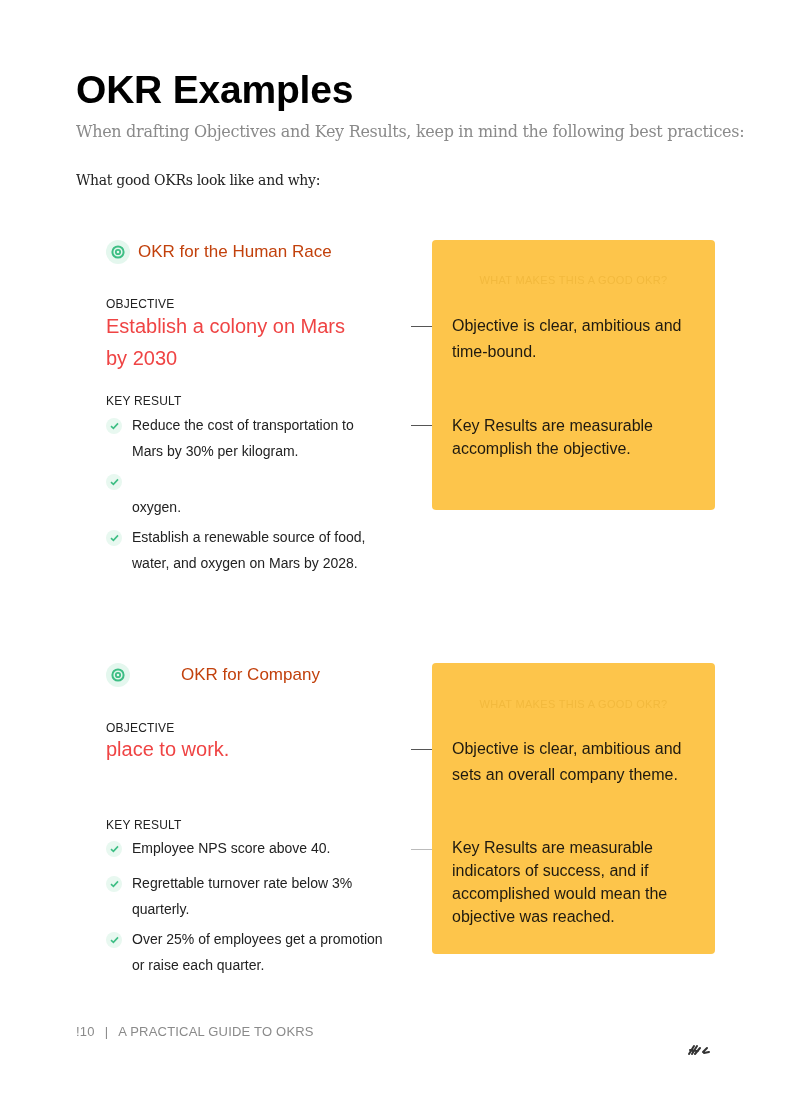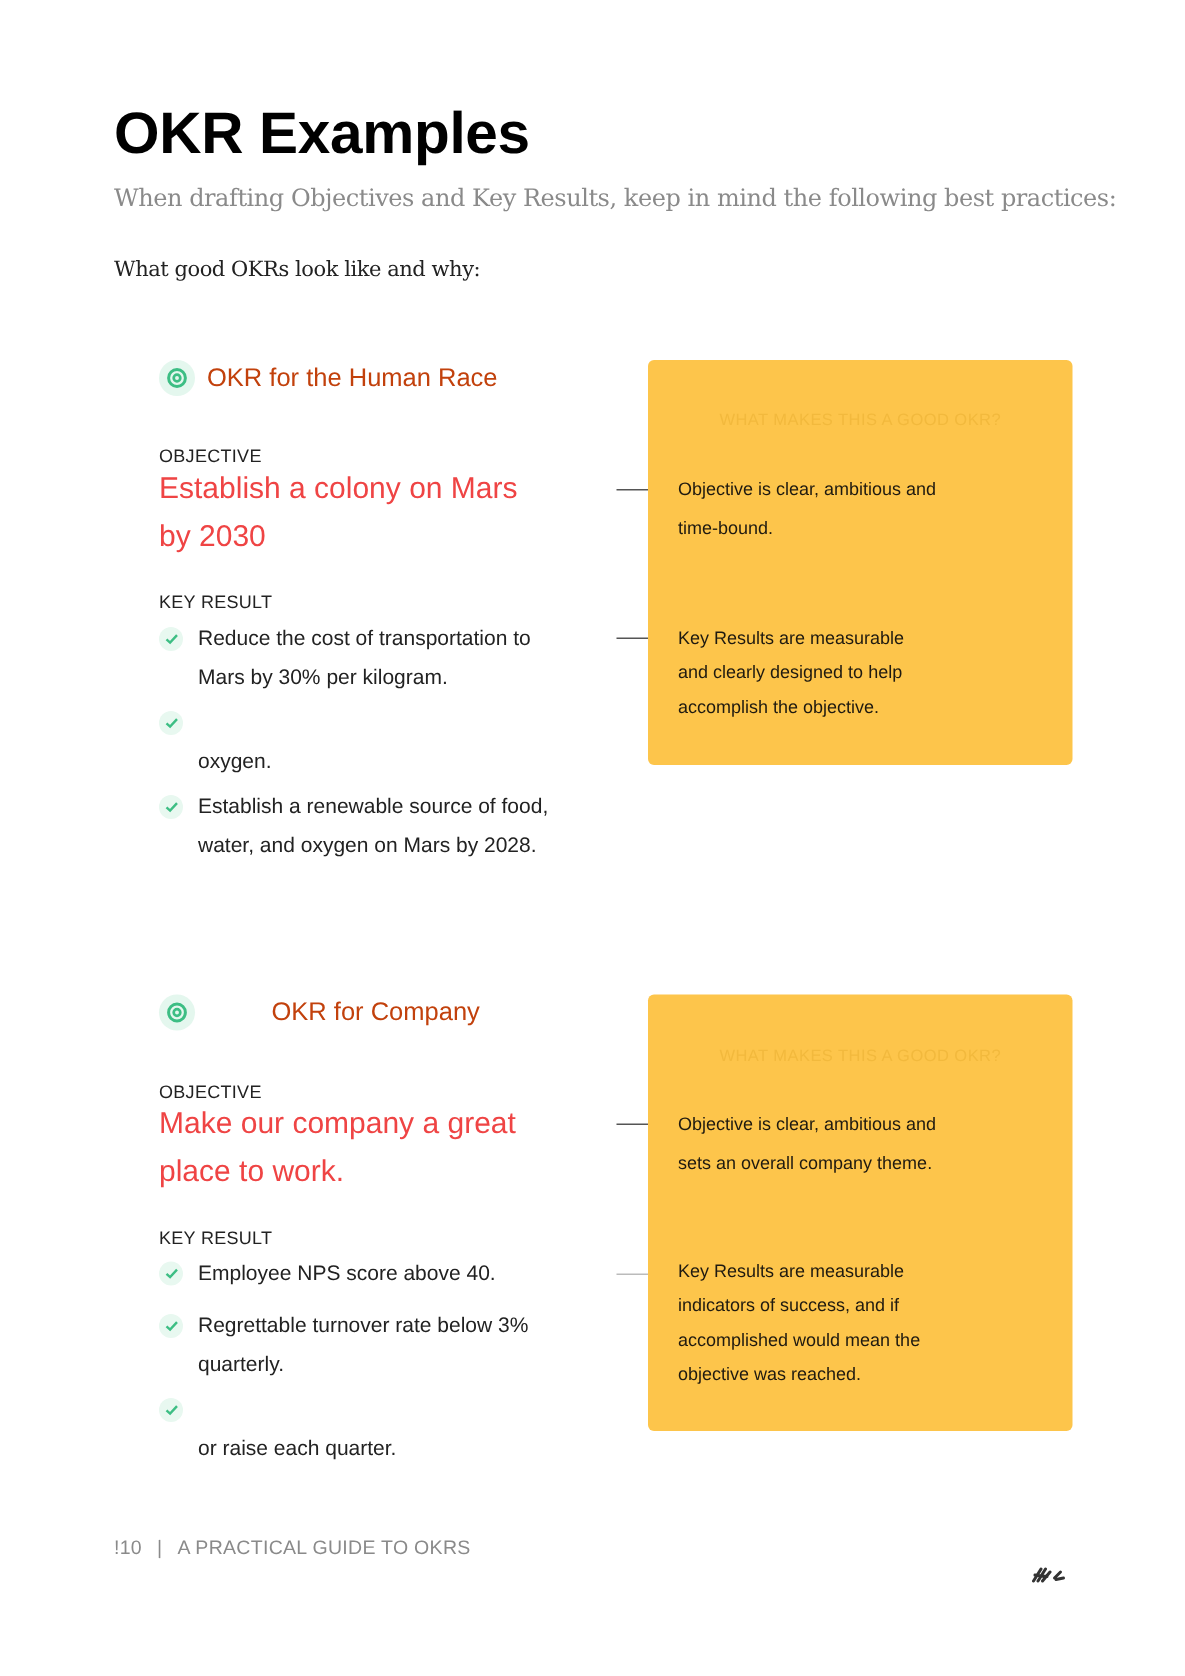--- a/index.html
+++ b/index.html
@@ -16,21 +16,21 @@
     .label-small { font-size: 12px; color: #222; letter-spacing: 0.2px; line-height: 14px; }
     .objective { font-size: 20px; color: #ef4444; line-height: 32px; width: 300px; }
 
     .kr-list { list-style: none; margin: 0; padding: 0; width: 300px; }
     .kr-item { display: flex; align-items: flex-start; font-size: 14px; color: #222; line-height: 26px; }
     .check-badge { flex: 0 0 16px; width: 16px; height: 16px; border-radius: 50%; background: #e8f8f0; margin-top: 6px; margin-right: 10px; display: flex; align-items: center; justify-content: center; }
     .kr-text { flex: 1; }
 
     .card { background: #fdc54b; border-radius: 4px; }
     .card-header { font-size: 11px; color: #f2b93d; letter-spacing: 0.3px; text-align: center; width: 100%; }
-    .card-note { font-size: 12px; color: #1f1a10; line-height: 26px; width: 230px; }
+    .card-note { font-size: 16px; color: #1f1a10; line-height: 26px; width: 230px; }
     .card-note.tight { line-height: 23px; }
 
     .connector { height: 1px; background: #555; }
     .connector.light { background: #bbb; }
 
     .footer { left: 76px; top: 1024px; font-size: 13px; color: #8a8a8a; letter-spacing: 0.2px; white-space: nowrap; }
     .footer .sep { margin: 0 10px; }
     .logo { left: 688px; top: 1043px; width: 24px; height: 14px; }
   </style>
 </head>
@@ -86,37 +86,35 @@
 <div class="abs connector" style="left:411px; top:425px; width:32px;"></div>
 
 <div class="abs card" style="left:432px; top:240px; width:283px; height:270px;">
   <div class="abs card-header" style="left:0; top:34px;">WHAT MAKES THIS A GOOD OKR?</div>
   <div class="abs card-note" style="left:20px; top:73px;">
     <div>Objective is clear, ambitious and</div>
     <div>time-bound.</div>
   </div>
   <div class="abs card-note tight" style="left:20px; top:174px;">
     <div>Key Results are measurable</div>
-    <div>and clearly designed to help</div>
     <div>accomplish the objective.</div>
   </div>
 </div>
 
 <div class="abs section-head" style="left:106px; top:663px;gap:43px;">
   <span class="target-badge">
     <svg width="14" height="14" viewBox="0 0 14 14">
         <circle cx="7" cy="7" r="5.6" fill="none" stroke="#3dbe84" stroke-width="2"></circle>
         <circle cx="7" cy="7" r="2.2" fill="none" stroke="#3dbe84" stroke-width="1.8"></circle>
       </svg>
   </span>
   <span class="section-title">OKR for Company</span>
 </div>
 <div class="abs label-small" style="left:106px; top:721px;">OBJECTIVE</div>
 <div class="abs objective" style="left:106px; top:733px;">
-  <div>Make our company a great</div>
   <div>place to work.</div>
 </div>
 <div class="abs label-small" style="left:106px; top:818px;">KEY RESULT</div>
 <ul class="abs kr-list" style="left:106px; top:835px;">
   <li class="kr-item">
     <span class="check-badge">
         <svg width="9" height="8" viewBox="0 0 9 8">
           <path d="M1 4.2 L3.4 6.4 L8 1.4" fill="none" stroke="#3dbe84" stroke-width="1.6"></path>
         </svg>
       </span>
@@ -129,21 +127,21 @@
         </svg>
       </span>
     <span class="kr-text"><span>Regrettable turnover rate below 3%</span><br><span>quarterly.</span></span>
   </li>
   <li class="kr-item" style="margin-top:4px;">
     <span class="check-badge">
         <svg width="9" height="8" viewBox="0 0 9 8">
           <path d="M1 4.2 L3.4 6.4 L8 1.4" fill="none" stroke="#3dbe84" stroke-width="1.6"></path>
         </svg>
       </span>
-    <span class="kr-text"><br><span>or raise each quarter.</span></span>
+    <span class="kr-text"><span>Over 25% of employees get a promotion</span><br><span>or raise each quarter.</span></span>
   </li>
 </ul>
 
 <div class="abs connector" style="left:411px; top:749px; width:32px;"></div>
 <div class="abs connector light" style="left:411px; top:849px; width:32px;"></div>
 
 <div class="abs card" style="left:432px; top:663px; width:283px; height:291px;">
   <div class="abs card-header" style="left:0; top:35px;">WHAT MAKES THIS A GOOD OKR?</div>
   <div class="abs card-note" style="left:20px; top:73px;">
     <div>Objective is clear, ambitious and</div>

